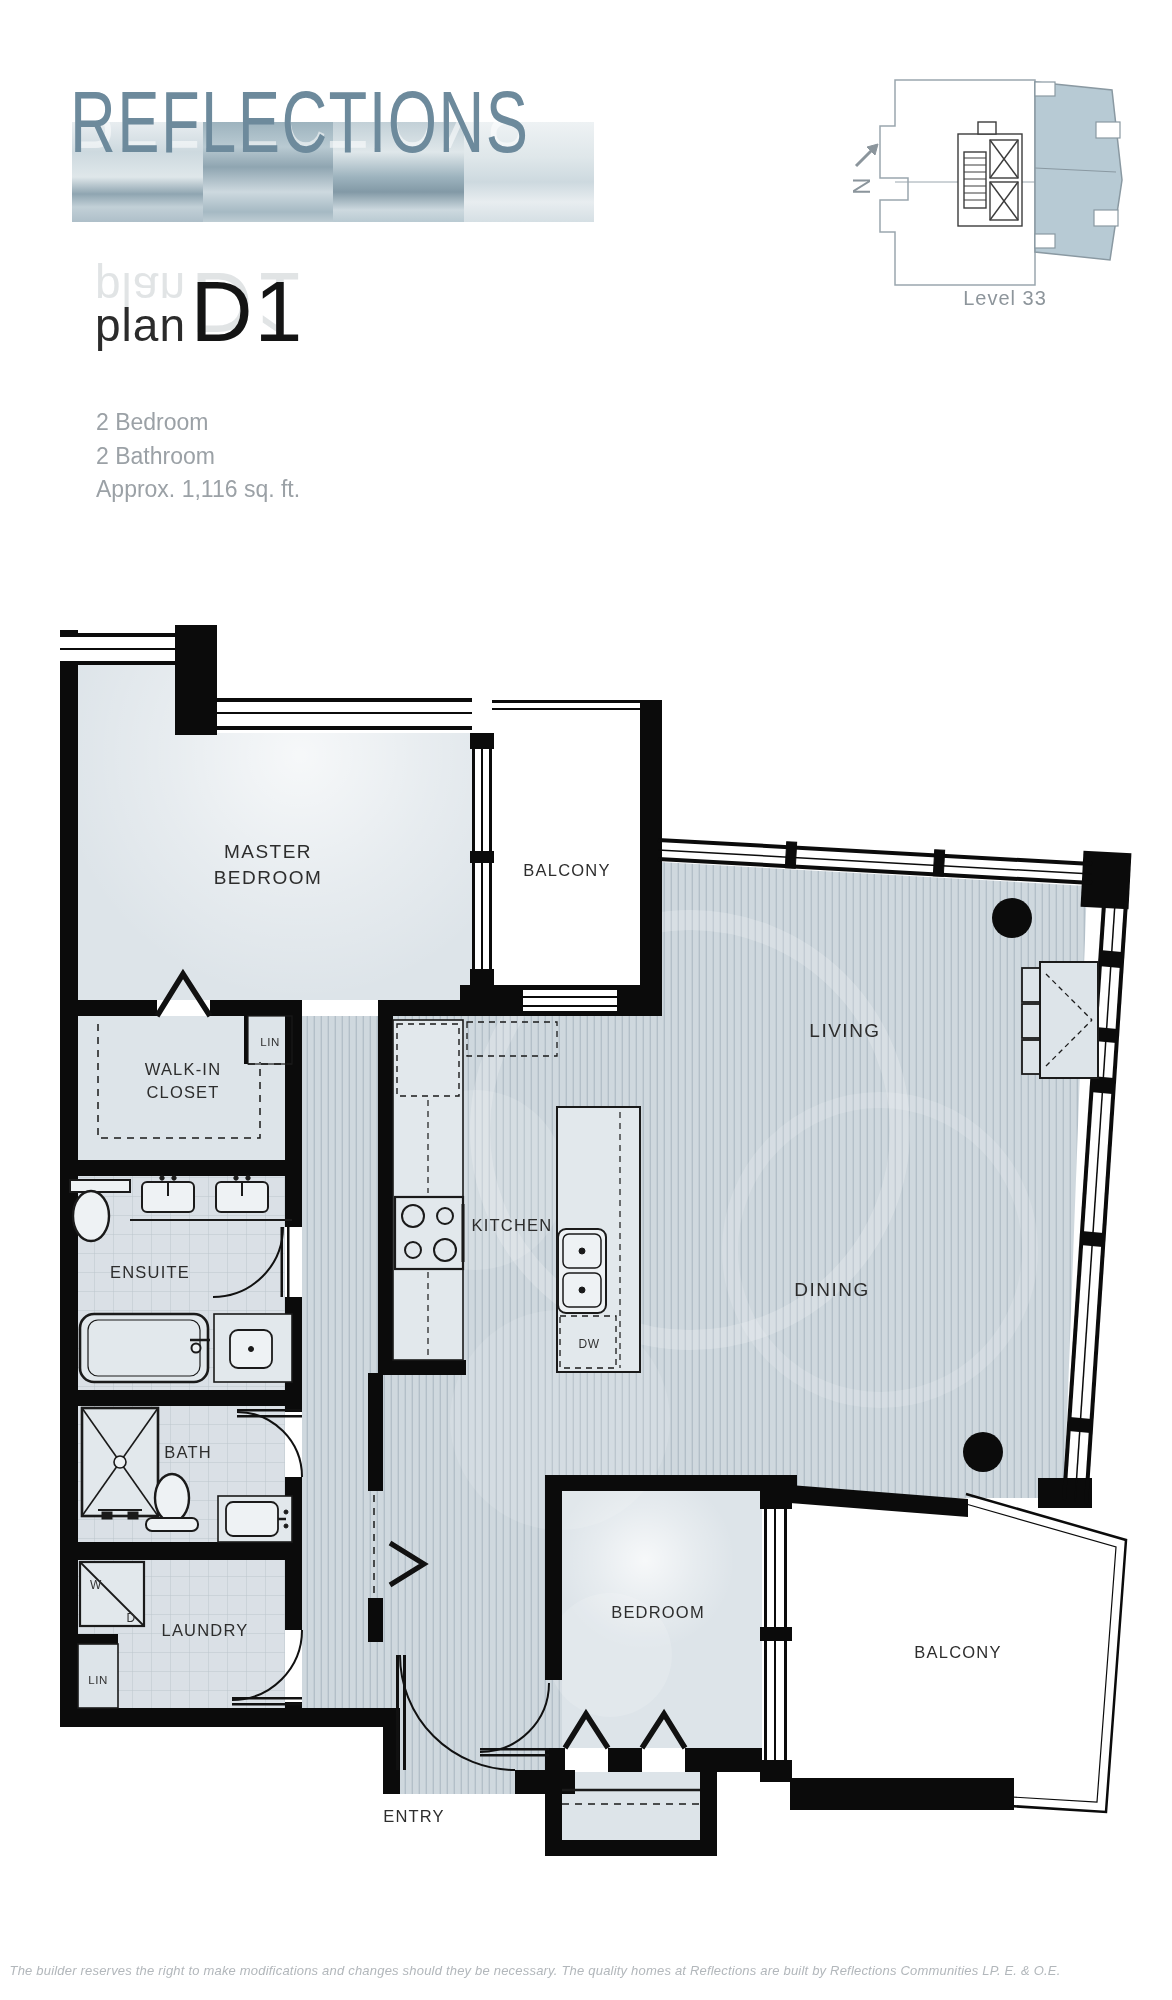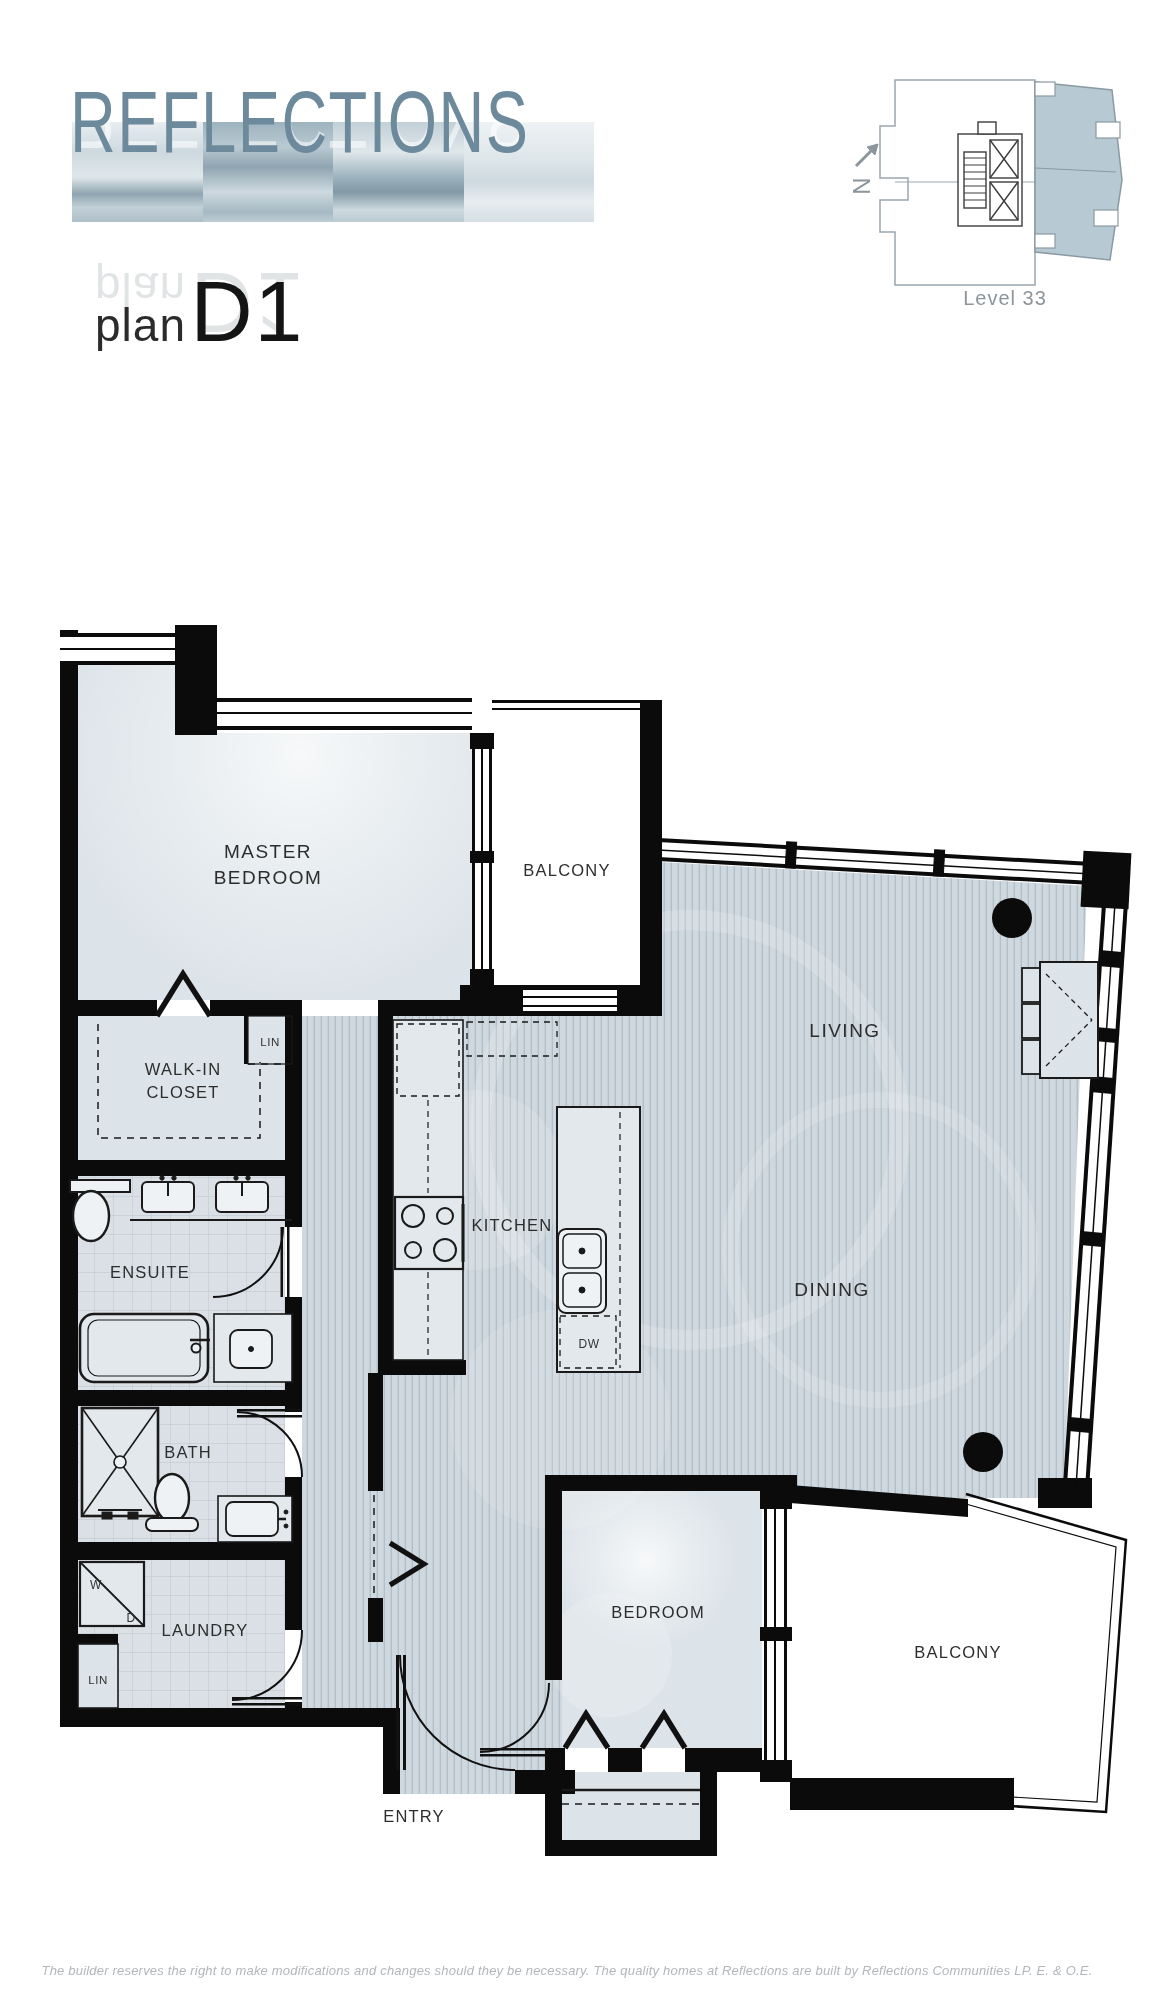--- a/index.html
+++ b/index.html
@@ -25,21 +25,21 @@
         transform:scaleY(-1);transform-origin:center top;opacity:.17;color:#51626d;}
   #plan-reflect .plan-word{font-size:46px;letter-spacing:1px;color:inherit;}
   #plan-reflect .plan-code{font-size:86px;letter-spacing:2px;color:inherit;}
   #specs{position:absolute;left:96px;top:406px;font-size:23px;line-height:33.5px;color:#9ba1a6;z-index:3;}
   
   #keyplan{position:absolute;left:840px;top:60px;width:310px;height:260px;}
   
   #plan-svg{position:absolute;left:0;top:0;}
   
   #footer{position:absolute;left:0;top:1963px;width:1070px;text-align:center;
-          font-size:13px;font-style:italic;color:#b2b7bb;letter-spacing:.2px;margin-left:32px;}
+          font-size:13px;font-style:italic;color:#b2b7bb;letter-spacing:.2px;}
   text{font-family:"Liberation Sans",sans-serif;}
   .room-label{fill:#2d2d2d;font-size:19px;letter-spacing:1.5px;text-anchor:middle;}
   .room-label-sm{fill:#2d2d2d;font-size:16.5px;letter-spacing:1.2px;text-anchor:middle;}
   .fixture-label{fill:#333;font-size:12px;letter-spacing:.5px;text-anchor:middle;}
   .lin-label{fill:#333;font-size:11.5px;letter-spacing:.5px;text-anchor:middle;}
 </style>
 </head>
 <body>
 
 <div id="page">
@@ -55,20 +55,25 @@
 
   <div id="plan-line">
     <span class="plan-word">plan</span>
     <span class="plan-code">D1</span>
   </div>
   <div id="plan-reflect">
     <span class="plan-word">plan</span>
     <span class="plan-code">D1</span>
   </div>
 
+  <div id="specs">
+    <div>2 Bedroom</div>
+    <div>2 Bathroom</div>
+    <div>Approx. 1,116 sq. ft.</div>
+  </div>
 
   <svg id="keyplan" viewBox="0 0 310 260" width="310" height="260">
 
     <g fill="#ffffff" stroke="#9aa6ae" stroke-width="1.5">
       <path d="M 55,20 H 195 V 225 H 55 V 172 H 40 V 140 H 68 V 118 H 40 V 66 H 55 Z"></path>
     </g>
     <line x1="55" y1="122" x2="195" y2="122" stroke="#9aa6ae" stroke-width="1"></line>
 
     <g fill="#ffffff" stroke="#3c3c3c" stroke-width="1.4">
       <rect x="118" y="74" width="64" height="92"></rect>

